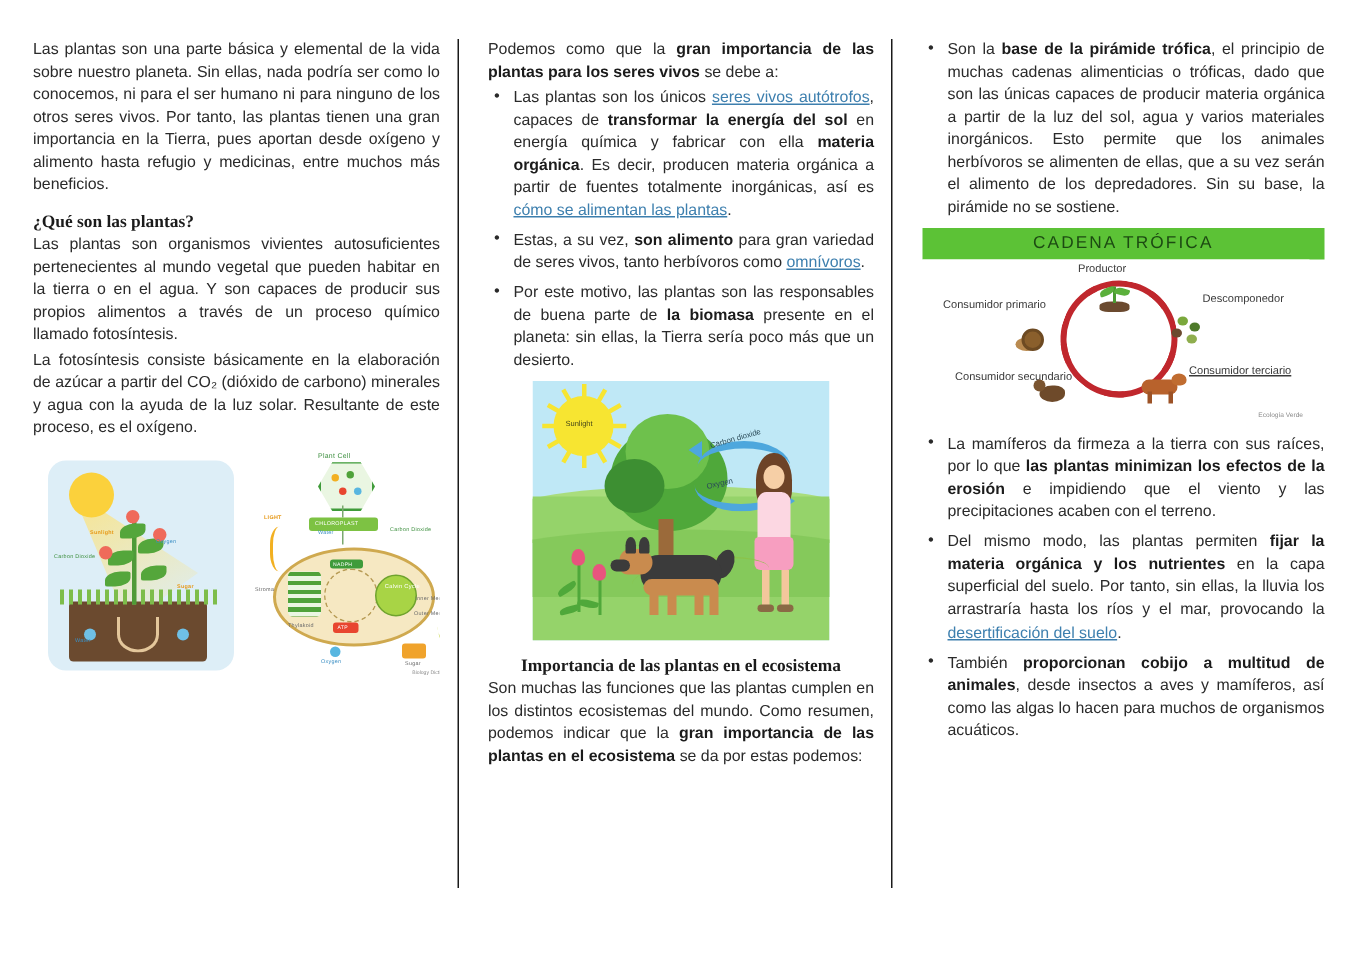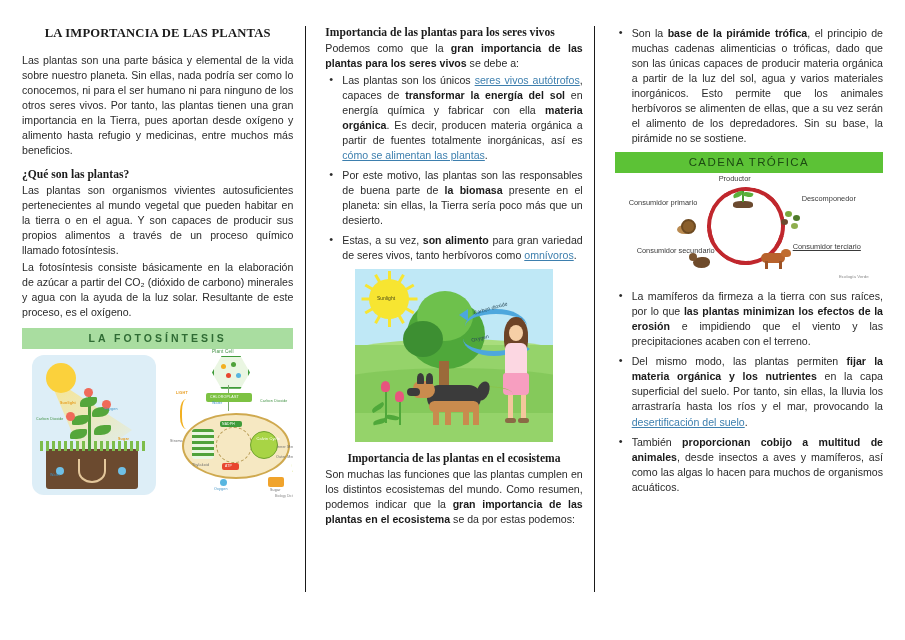--- a/index.html
+++ b/index.html
@@ -247,29 +247,27 @@
 </style>
 </head>
 <body>
 
 <div class="page">
 
   <div class="divider div1"></div>
   <div class="divider div2"></div>
 
   <div class="col col1">
-    <h1 class="doc-title">LA IMPORTANCIA DE LAS PLANTAS</h1>
     <p class="body">Las plantas son una parte básica y elemental de la vida sobre nuestro planeta. Sin ellas, nada podría ser como lo conocemos, ni para el ser humano ni para ninguno de los otros seres vivos. Por tanto, las plantas tienen una gran importancia en la Tierra, pues aportan desde oxígeno y alimento hasta refugio y medicinas, entre muchos más beneficios.</p>
 
     <h2 class="sub">¿Qué son las plantas?</h2>
     <p class="body tight">Las plantas son organismos vivientes autosuficientes pertenecientes al mundo vegetal que pueden habitar en la tierra o en el agua. Y son capaces de producir sus propios alimentos a través de un proceso químico llamado fotosíntesis.</p>
     <p class="body">La fotosíntesis consiste básicamente en la elaboración de azúcar a partir del CO₂ (dióxido de carbono) minerales y agua con la ayuda de la luz solar. Resultante de este proceso, es el oxígeno.</p>
 
     <div class="fig">
-      <div class="fig-band">LA FOTOSÍNTESIS</div>
       <div class="photo-wrap">
 
         <div class="ps-left">
           <div class="ps-ray"></div>
           <div class="ps-sun"></div>
           <span class="lbl or" style="left:28px;top:46px;">Sunlight</span>
           <div class="ps-soil"></div>
           <div class="ps-grass"></div>
           <div class="ps-stem"></div>
           <div class="ps-leaf" style="left:40px;bottom:70px;"></div>
@@ -323,30 +321,29 @@
           <div class="sugar-chip"></div>
           <span class="lbl" style="left:106px;top:137px;">Sugar</span>
           <div class="arrow-curve"></div>
           <span class="wmark">Biology Dictionary</span>
         </div>
       </div>
     </div>
   </div>
 
   <div class="col col2">
-    <h2 class="sub" style="margin-top:0;">Importancia de las plantas para los seres vivos</h2>
 
     <p class="body tight">
       <span>Podemos como que la </span><b>gran importancia de las plantas para los seres vivos</b><span> se debe a:</span>
     </p>
 
     <ul class="bul" id="col2-bullets">
         <li><span>Las plantas son los únicos </span><a class="lk" href="#">seres vivos autótrofos</a><span>, capaces de </span><b>transformar la energía del sol</b><span> en energía química y fabricar con ella </span><b>materia orgánica</b><span>. Es decir, producen materia orgánica a partir de fuentes totalmente inorgánicas, así es </span><a class="lk" href="#">cómo se alimentan las plantas</a><span>.</span></li>
+        <li><span>Estas, a su vez, </span><b>son alimento</b><span> para gran variedad de seres vivos, tanto herbívoros como </span><a class="lk" href="#">omnívoros</a><span>.</span></li>
         <li><span>Por este motivo, las plantas son las responsables de buena parte de </span><b>la biomasa</b><span> presente en el planeta: sin ellas, la Tierra sería poco más que un desierto.</span></li>
-        <li><span>Estas, a su vez, </span><b>son alimento</b><span> para gran variedad de seres vivos, tanto herbívoros como </span><a class="lk" href="#">omnívoros</a><span>.</span></li>
       </ul>
 
     <div class="eco-wrap">
       <div class="eco-sky"></div>
       <div class="eco-hill2"></div>
       <div class="eco-hill"></div>
       <div class="eco-hill3"></div>
 
       <div class="eco-sunray">
         <i style="transform:rotate(0deg)"></i>

